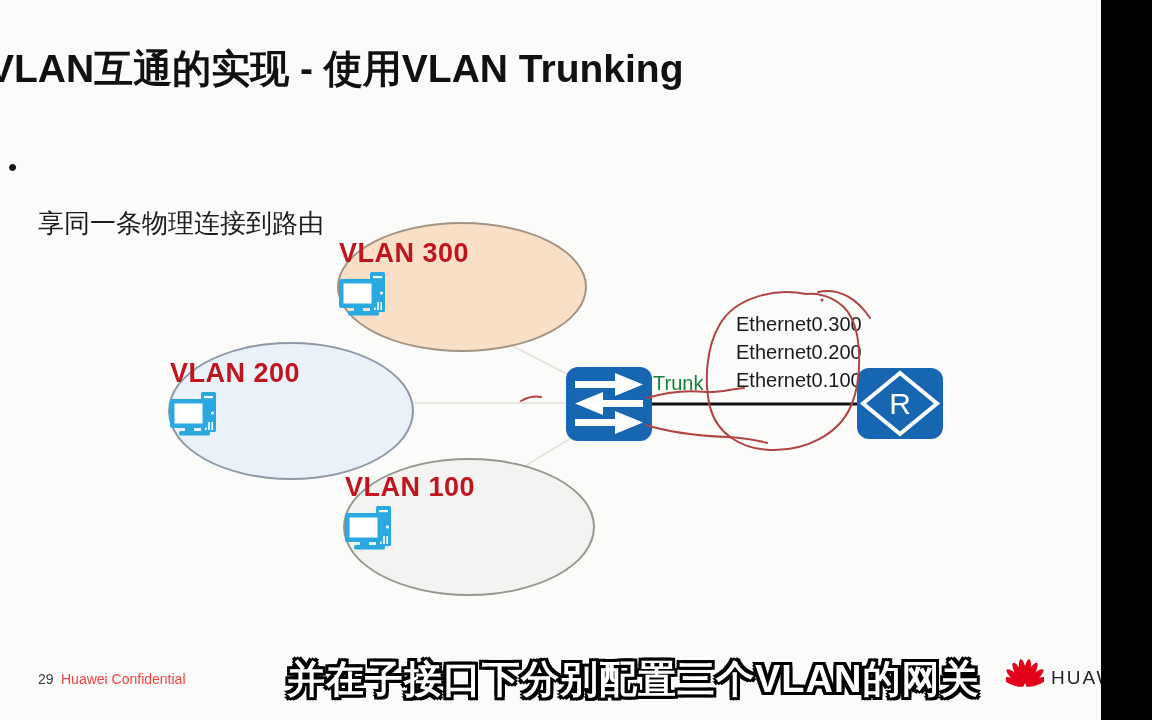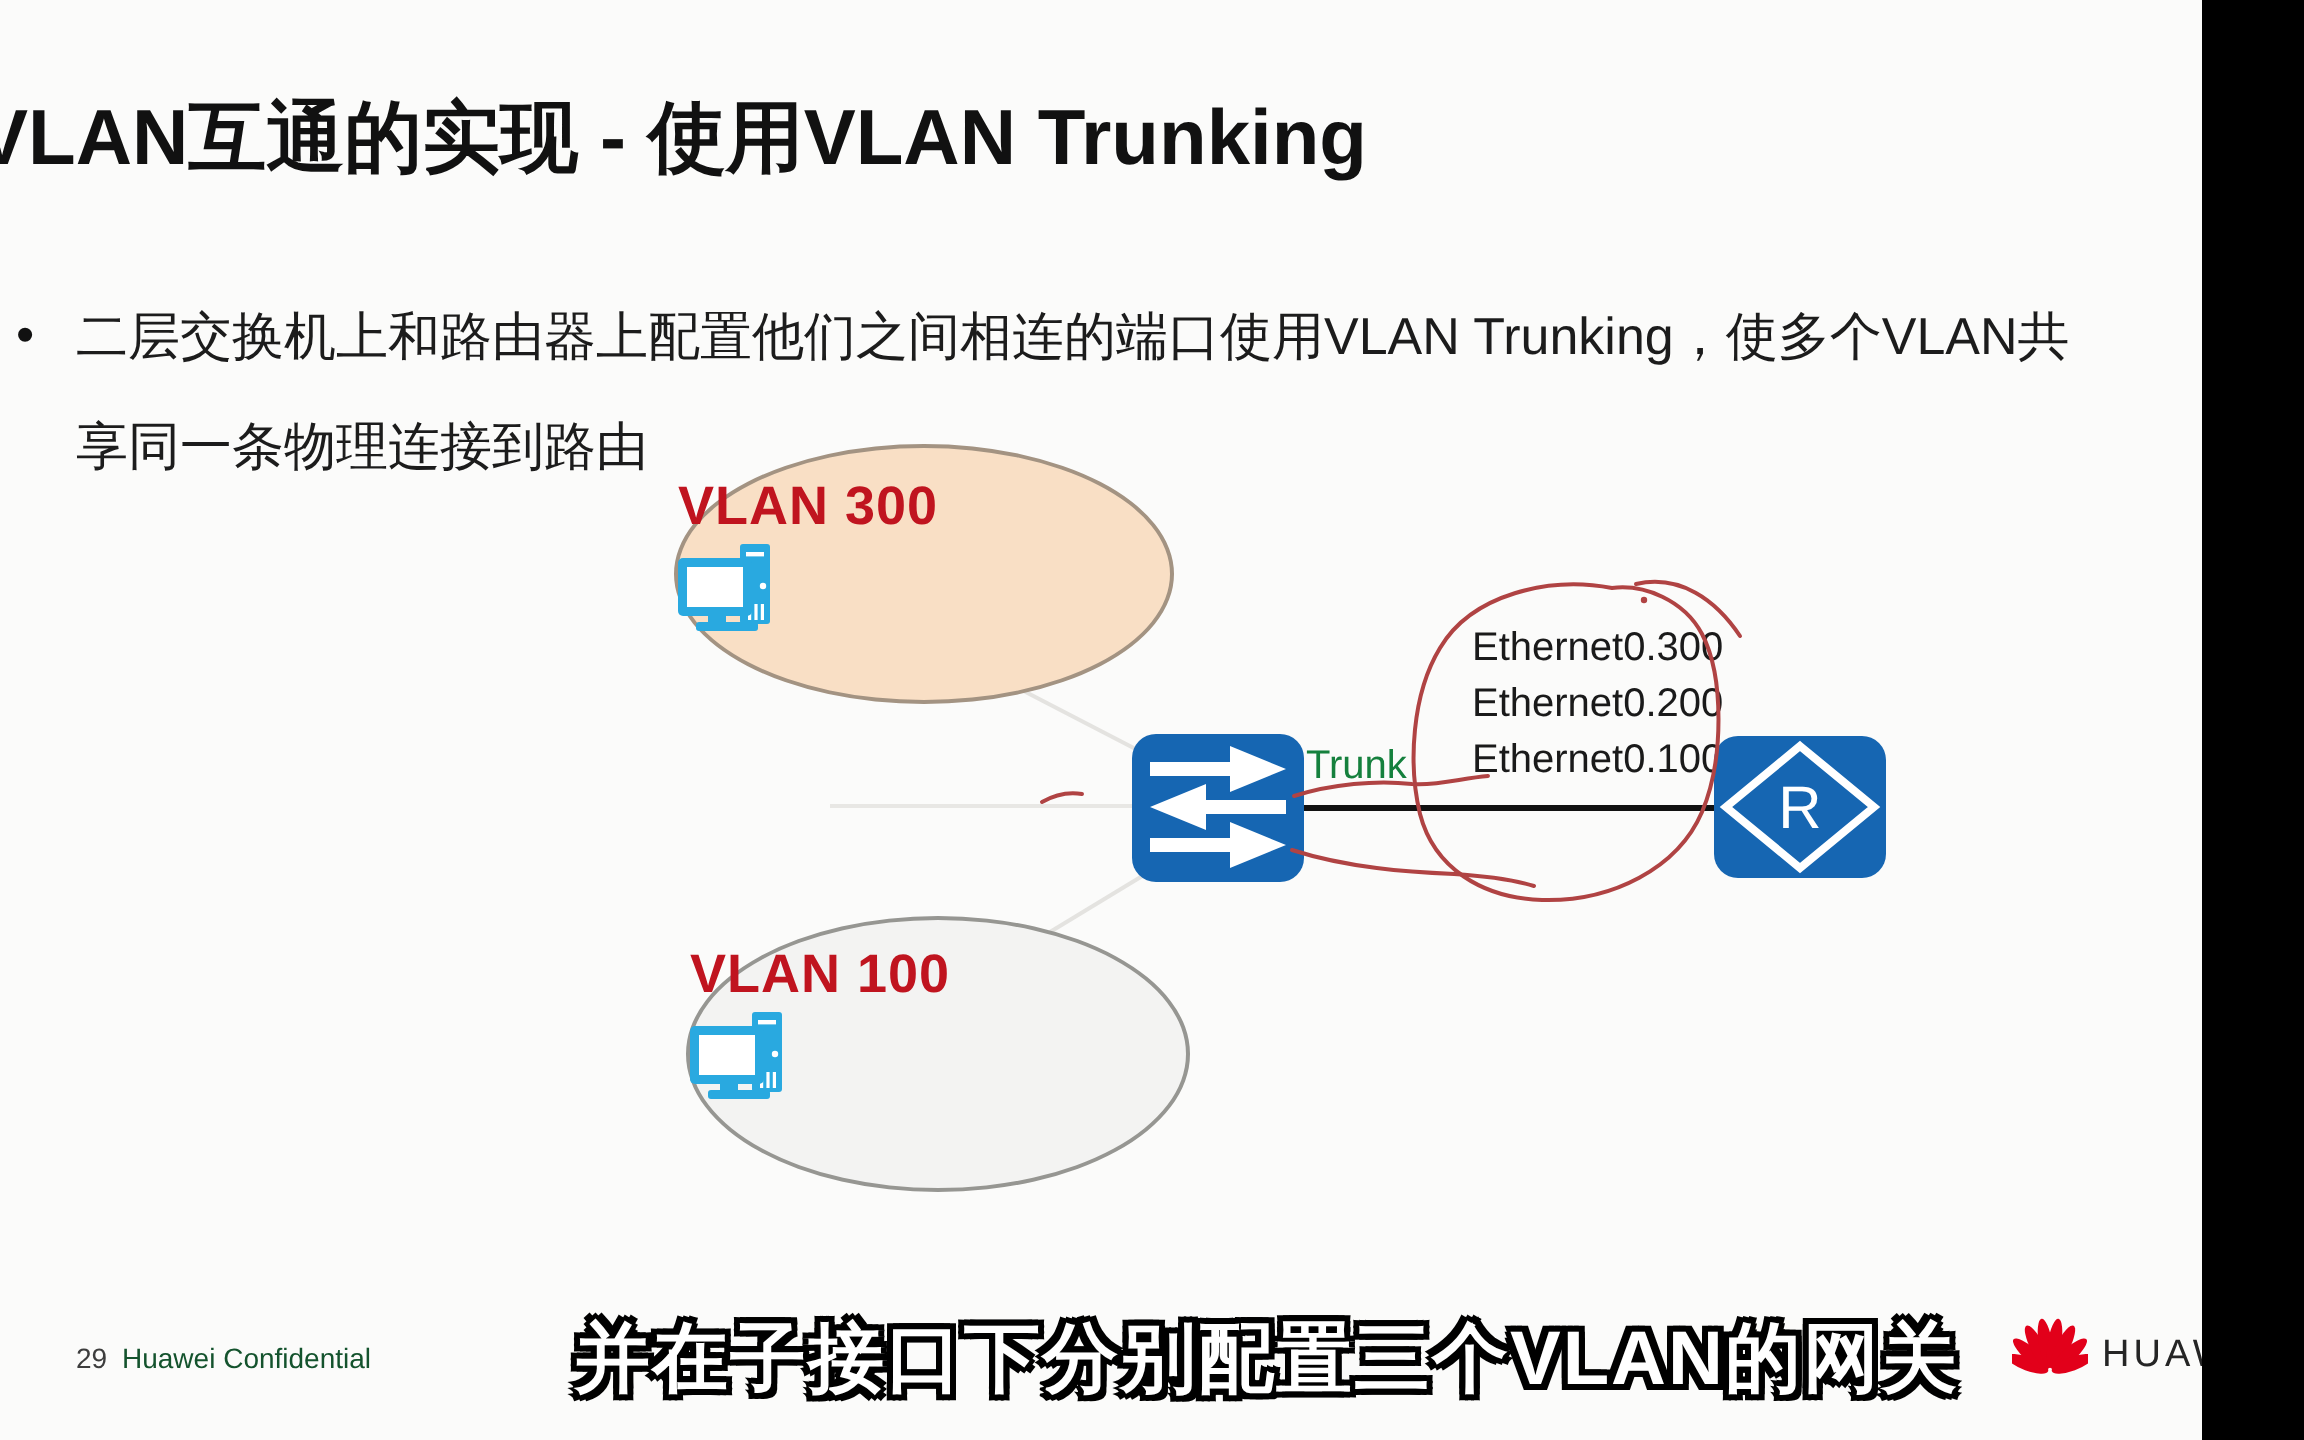--- a/index.html
+++ b/index.html
@@ -28,21 +28,21 @@
   .trunk-label{left:653px;top:372px;font-size:20px;color:#15803d;}
   .eth-label{left:736px;font-size:20px;color:#1a1a1a;white-space:nowrap;}
   .eth1{top:313px;} .eth2{top:341px;} .eth3{top:369px;}
   .subtitle{
     left:287px;top:654px;font-size:38px;font-weight:700;white-space:nowrap;color:#fff;
     text-shadow:-3px -3px 0 #000,3px -3px 0 #000,-3px 3px 0 #000,3px 3px 0 #000,
                 -3px 0 0 #000,3px 0 0 #000,0 -3px 0 #000,0 3px 0 #000;
     letter-spacing:1px;
   }
   .page-num{left:38px;top:671px;font-size:14px;color:#3d3d3d;}
-  .confidential{left:61px;top:671px;font-size:14px;color:#14532d;}
+  .confidential{left:61px;top:671px;font-size:14px;color:#ef4444;}
   .brand-text{left:1051px;top:667px;font-size:19px;font-weight:400;color:#252525;letter-spacing:2px;}
   svg text{font-family:"Liberation Sans","DejaVu Sans",sans-serif;}
 </style>
 </head>
 <body>
 
 <div class="canvas">
 
   <svg width="0" height="0" style="position:absolute" aria-hidden="true">
     <defs>
@@ -56,37 +56,42 @@
         <rect x="0" y="7" width="37" height="29" rx="2.5" fill="#29A9E0"></rect>
         <rect x="4.5" y="11.5" width="28" height="20" fill="#fff"></rect>
         <rect x="15" y="35" width="9" height="4" fill="#29A9E0"></rect>
         <rect x="9" y="39" width="31" height="4.5" rx="1.5" fill="#29A9E0"></rect>
       </symbol>
     </defs>
   </svg>
 
   <div class="abs slide-title">VLAN互通的实现 - 使用VLAN Trunking</div>
   <div class="abs bullet-dot">•</div>
-  <div class="abs bullet-line bl1">二层交换机上和路由器上配置他们之间相连的端口使用VLAN Trunking，使多个VLAN共</div>
   <div class="abs bullet-line bl2">享同一条物理连接到路由</div>
 
   <svg class="abs layer">
     <line x1="505" y1="342" x2="590" y2="386" stroke="#e4e3e0" stroke-width="2"></line>
     <line x1="415" y1="403" x2="566" y2="403" stroke="#e8e7e4" stroke-width="2"></line>
     <line x1="525" y1="466" x2="586" y2="429" stroke="#e4e3e0" stroke-width="2"></line>
     <line x1="650" y1="404" x2="859" y2="404" stroke="#111" stroke-width="3"></line>
   </svg>
 
   <div class="abs ellipse vlan300">
     <div class="vlan-label">VLAN 300</div>
     <svg class="pc-icon" width="52" height="46">
         <use href="#pc-symbol"></use>
       </svg>
   </div>
 
+  <div class="abs ellipse vlan200">
+    <div class="vlan-label">VLAN 200</div>
+    <svg class="pc-icon" width="52" height="46">
+        <use href="#pc-symbol"></use>
+      </svg>
+  </div>
 
   <div class="abs ellipse vlan100">
     <div class="vlan-label">VLAN 100</div>
     <svg class="pc-icon" width="52" height="46">
         <use href="#pc-symbol"></use>
       </svg>
   </div>
 
   <svg class="abs" style="left:566px;top:367px" width="86" height="74" viewBox="0 0 86 74">
     <rect x="0" y="0" width="86" height="74" rx="12" fill="#1666B2"></rect>

